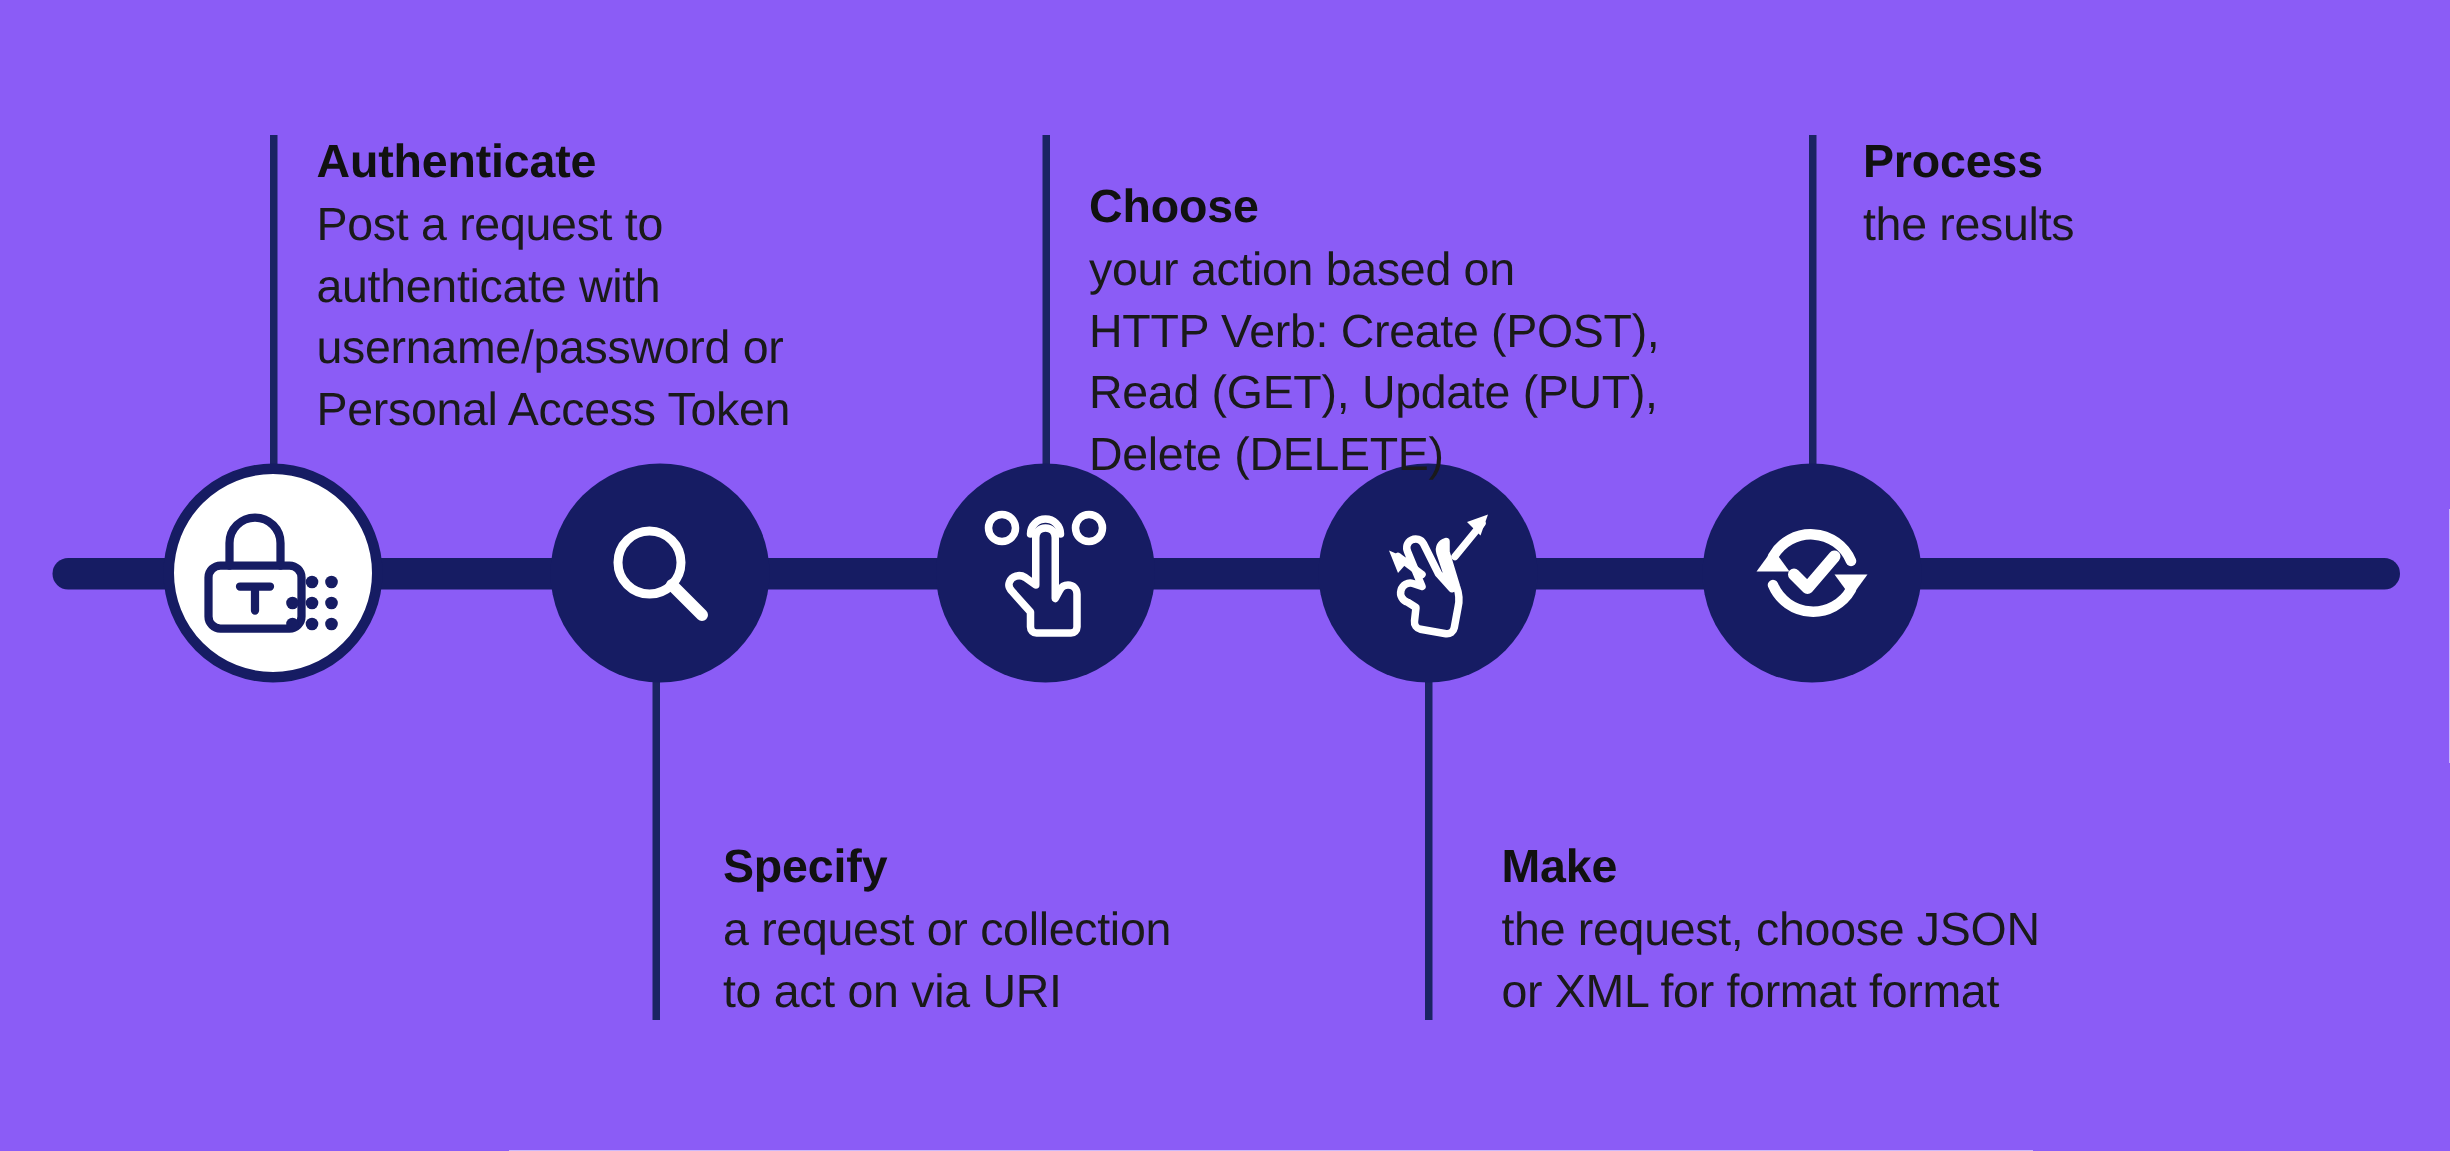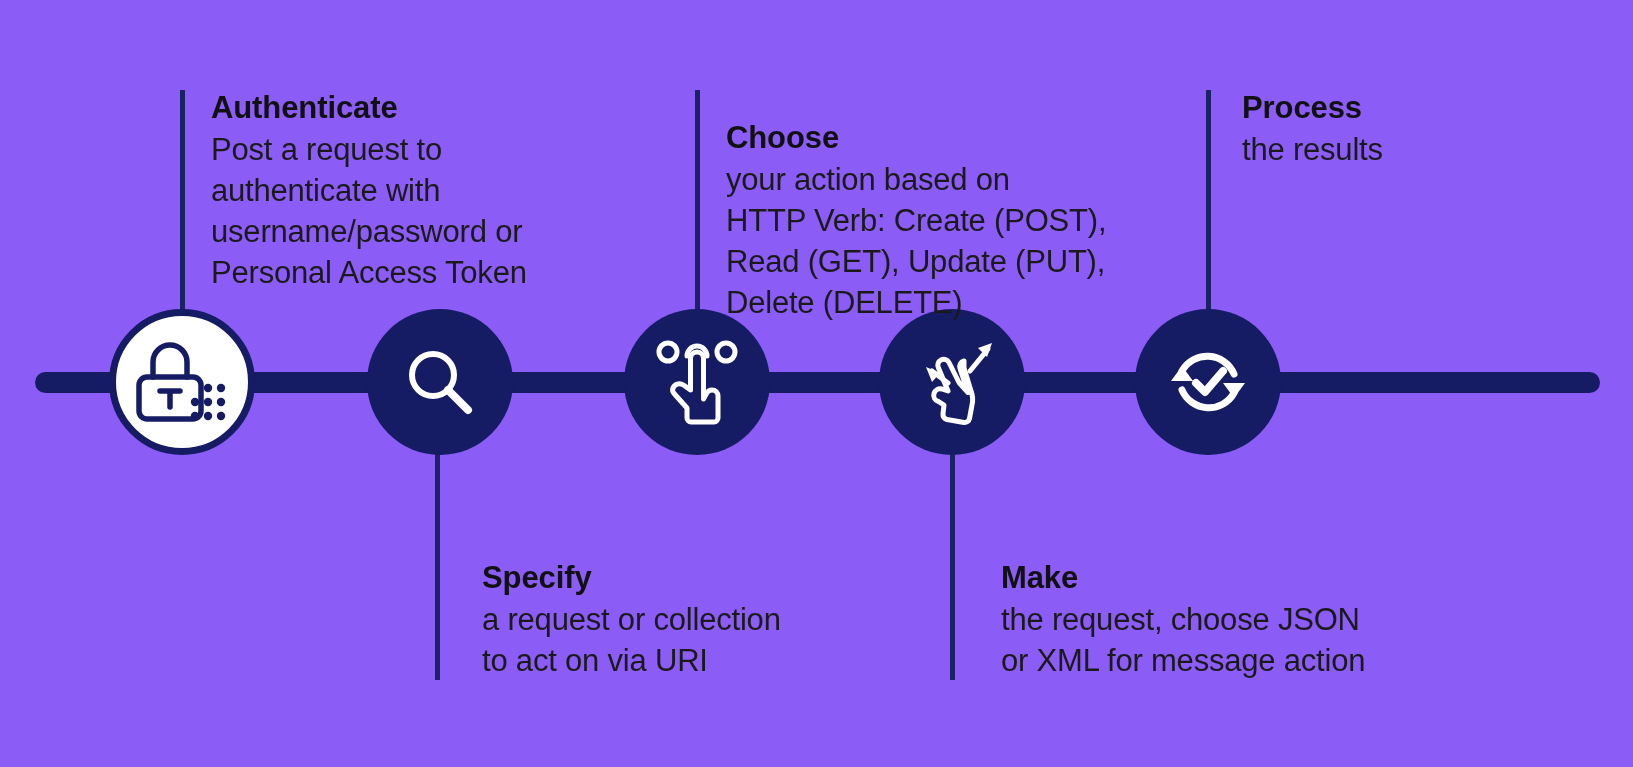--- a/index.html
+++ b/index.html
@@ -226,16 +226,16 @@
 
   <div class="block" style="left:482px; top:558px;">
     <div class="ttl">Specify</div>
     <div class="ln">a request or collection</div>
     <div class="ln">to act on via URI</div>
   </div>
 
   <div class="block" style="left:984px; top:558px;margin-left:17px;">
     <div class="ttl">Make</div>
     <div class="ln">the request, choose JSON</div>
-    <div class="ln">or XML for message action</div>
+    <div class="ln">or XML for format format</div>
   </div>
 
 </div>
 
 </body></html>

